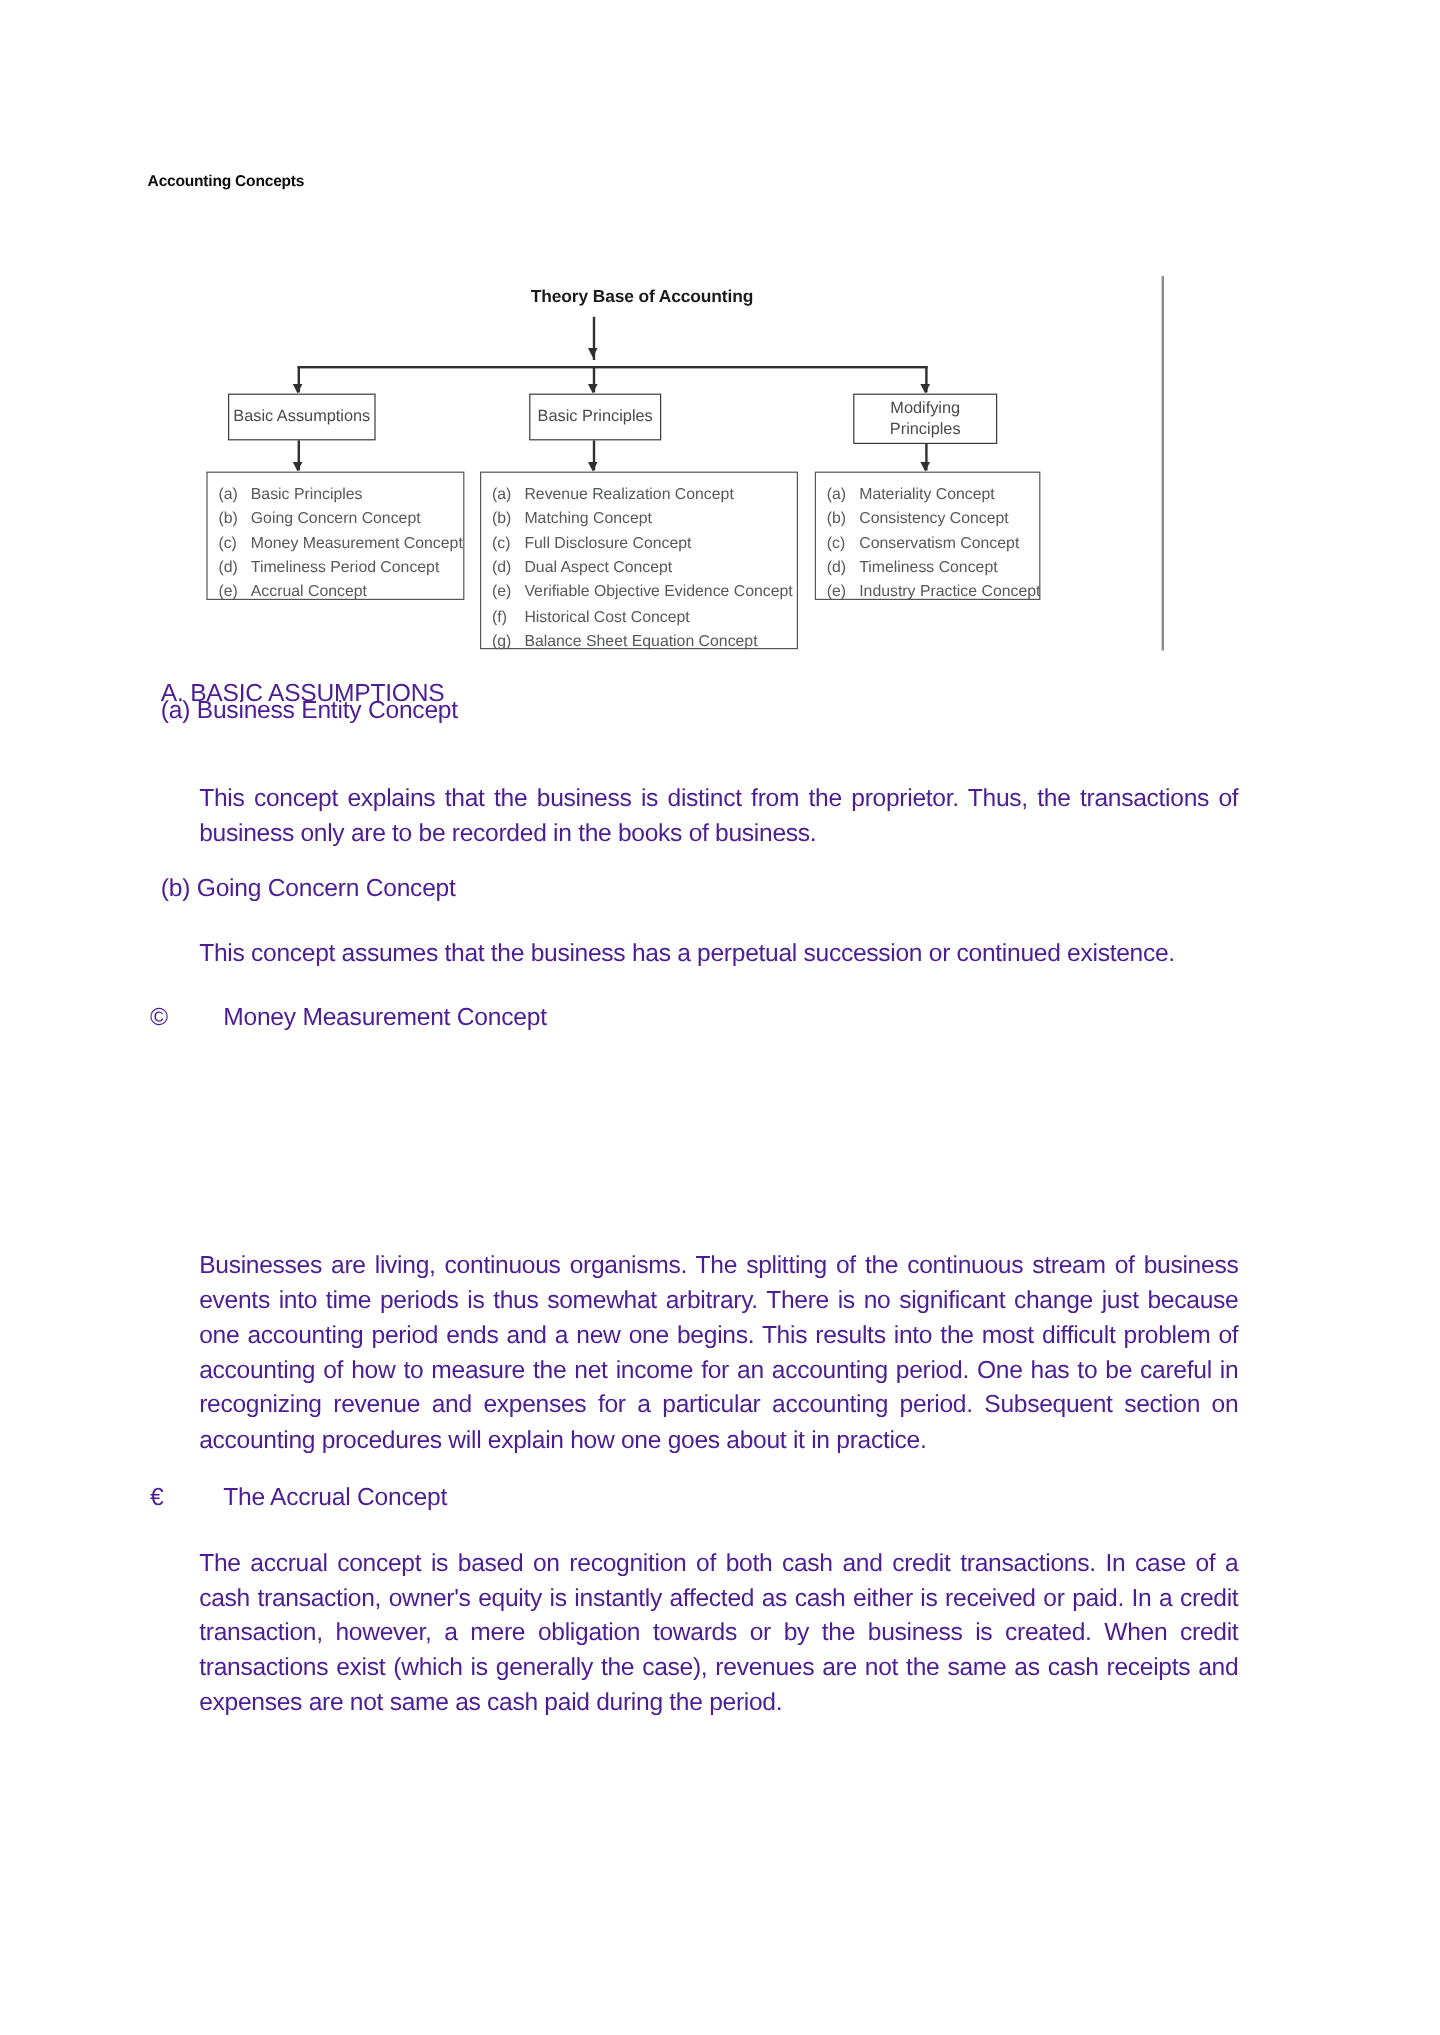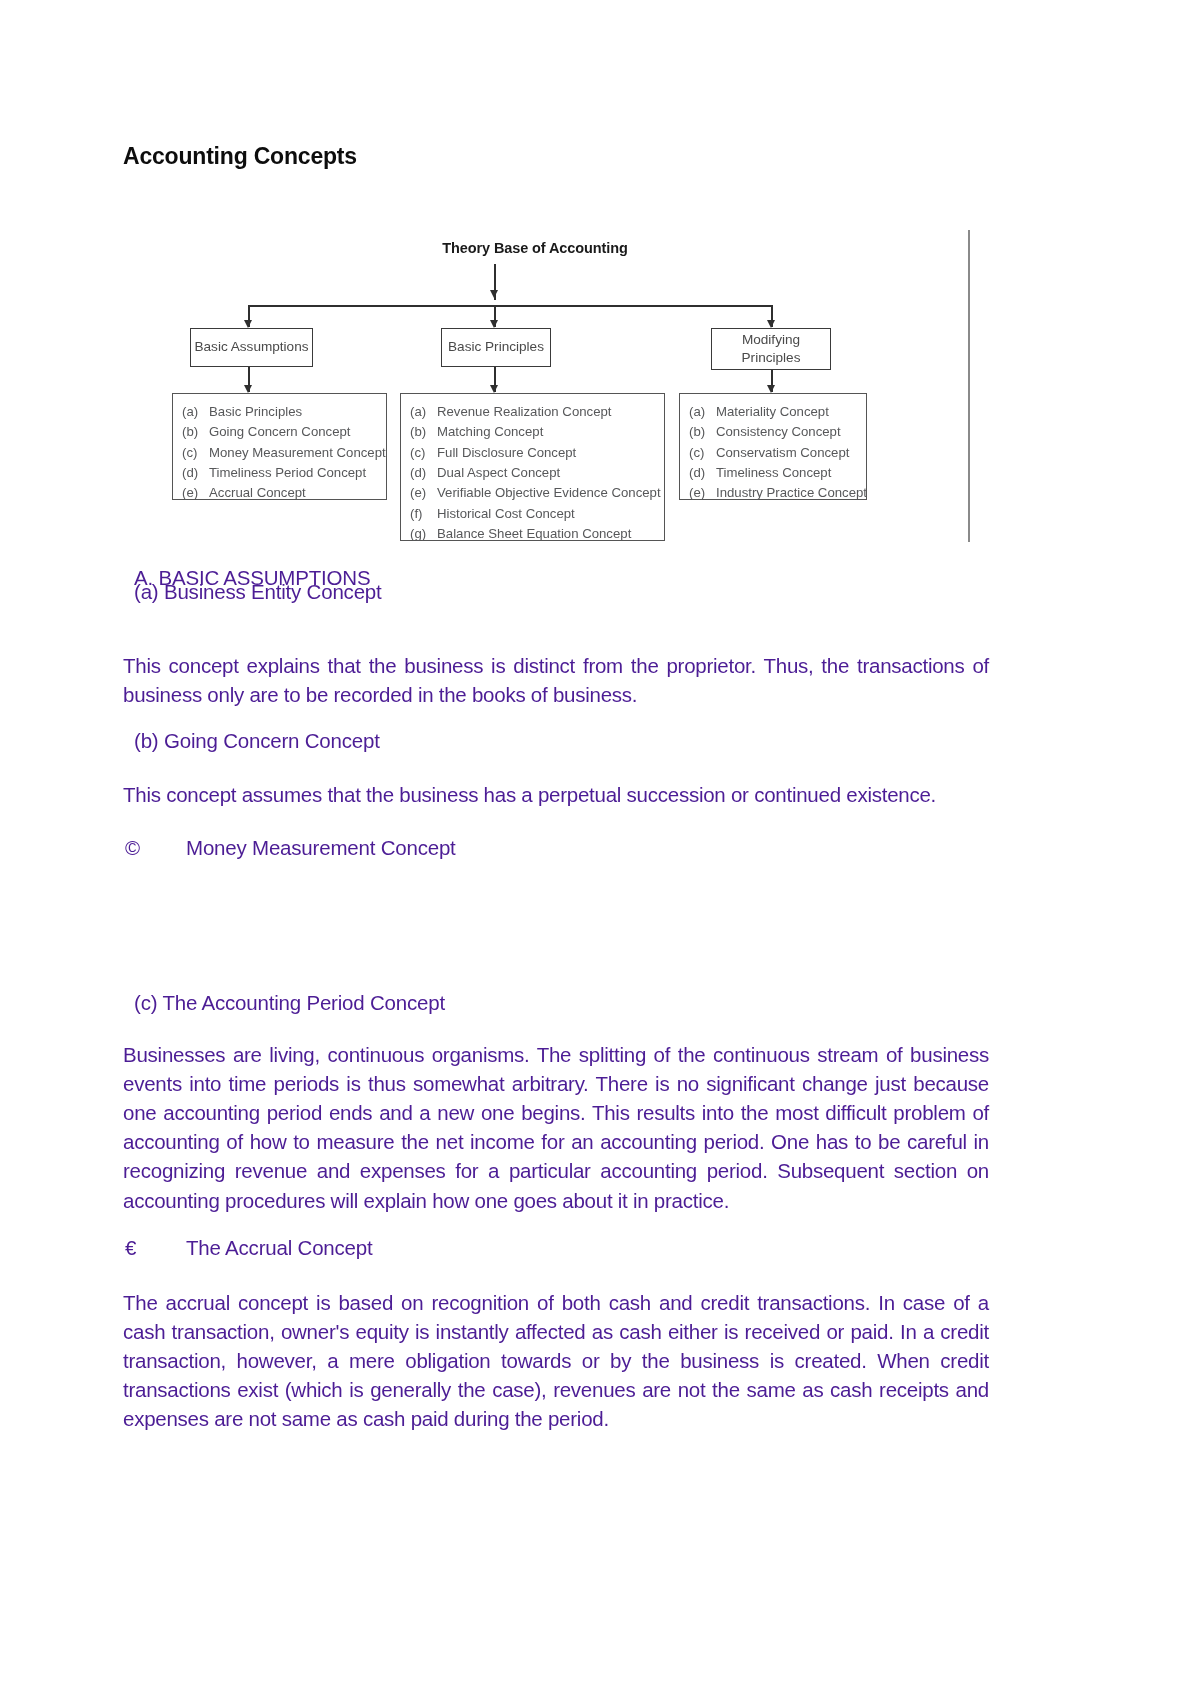--- a/index.html
+++ b/index.html
@@ -22,21 +22,21 @@
     height: 1696px;
     background: #ffffff;
     box-sizing: border-box;
   }
 
   
   .doc-title {
     position: absolute;
     left: 123px;
     top: 143px;
-    font-size: 23px;
+    font-size: 13px;
     font-weight: bold;
     letter-spacing: -0.2px;
     color: #0d0d0d;
     text-align: center;
   }
 
   
   .diagram {
     position: absolute;
     left: 160px;
@@ -115,20 +115,21 @@
     color: #4c1d95;
     letter-spacing: -0.25px;
   }
   .sec-head {
     font-size: 20.5px;
     letter-spacing: -0.2px;
   }
   .just {
     text-align: justify;
     text-justify: inter-word;
+    margin-left: 43px;
   }
   .nw { white-space: nowrap; }
 </style>
 </head>
 <body>
 
 <div class="page">
 
   <div class="doc-title">Accounting Concepts</div>
 
@@ -257,21 +258,20 @@
   <div class="btext just" style="left:123px; top:651px; width:866px;">This concept explains that the business is distinct from the proprietor. Thus, the transactions of business only are to be recorded in the books of business.</div>
 
   <div class="btext sec-head" style="left:134px; top:726px;">(b) Going Concern Concept</div>
 
   <div class="btext just" style="left:123px; top:780px; width:880px;">This concept assumes that the business has a perpetual succession or continued existence.</div>
 
   <div class="btext sec-head nw" style="left:125px; top:833px;">©</div>
   <div class="btext sec-head nw" style="left:186px; top:833px;">Money Measurement Concept</div>
 
 
-  <div class="btext sec-head" style="left:134px; top:988px;">(c) The Accounting Period Concept</div>
 
   <div class="btext just" style="left:123px; top:1040px; width:866px;">Businesses are living, continuous organisms. The splitting of the continuous stream of business events into time periods is thus somewhat arbitrary. There is no significant change just because one accounting period ends and a new one begins. This results into the most difficult problem of accounting of how to measure the net income for an accounting period. One has to be careful in recognizing revenue and expenses for a particular accounting period. Subsequent section on accounting procedures will explain how one goes about it in practice.</div>
 
   <div class="btext sec-head nw" style="left:125px; top:1233px;">€</div>
   <div class="btext sec-head nw" style="left:186px; top:1233px;">The Accrual Concept</div>
 
   <div class="btext just" style="left:123px; top:1288px; width:866px;">The accrual concept is based on recognition of both cash and credit transactions. In case of a cash transaction, owner's equity is instantly affected as cash either is received or paid. In a credit transaction, however, a mere obligation towards or by the business is created. When credit transactions exist (which is generally the case), revenues are not the same as cash receipts and expenses are not same as cash paid during the period.</div>
 
 
 </div>

